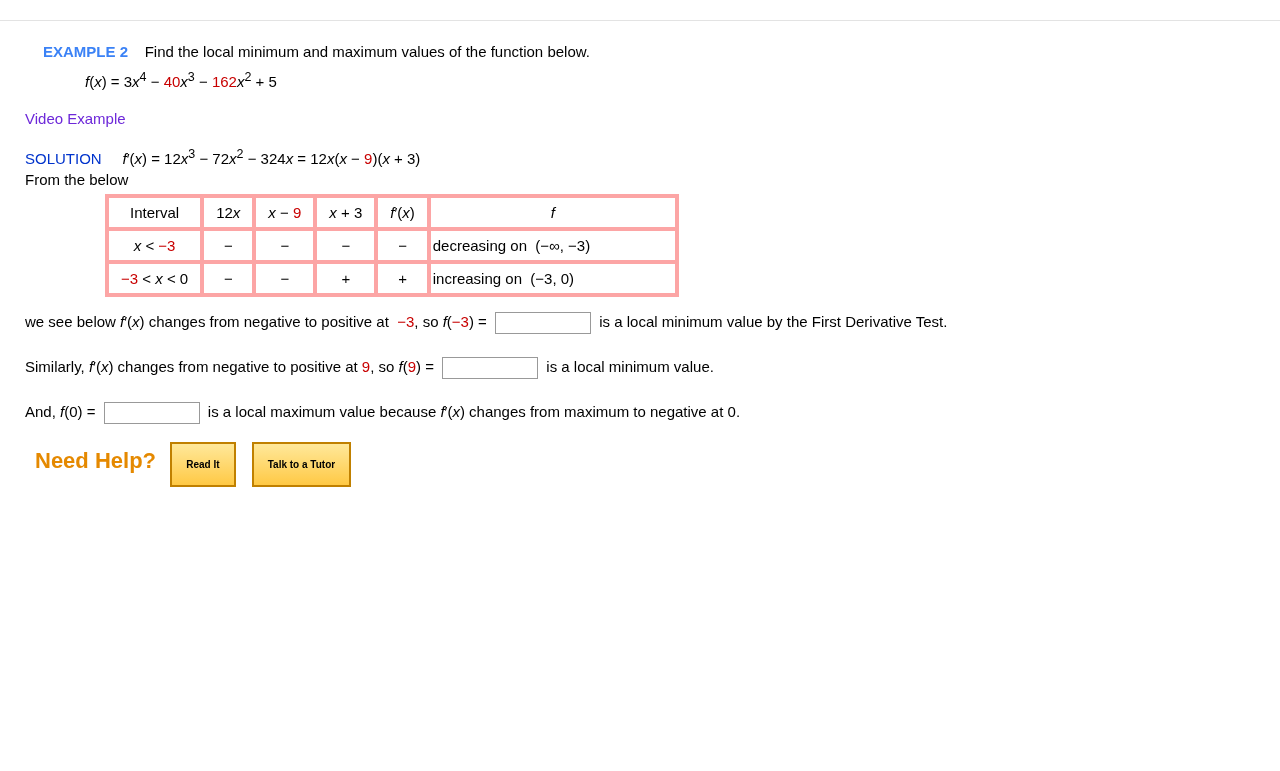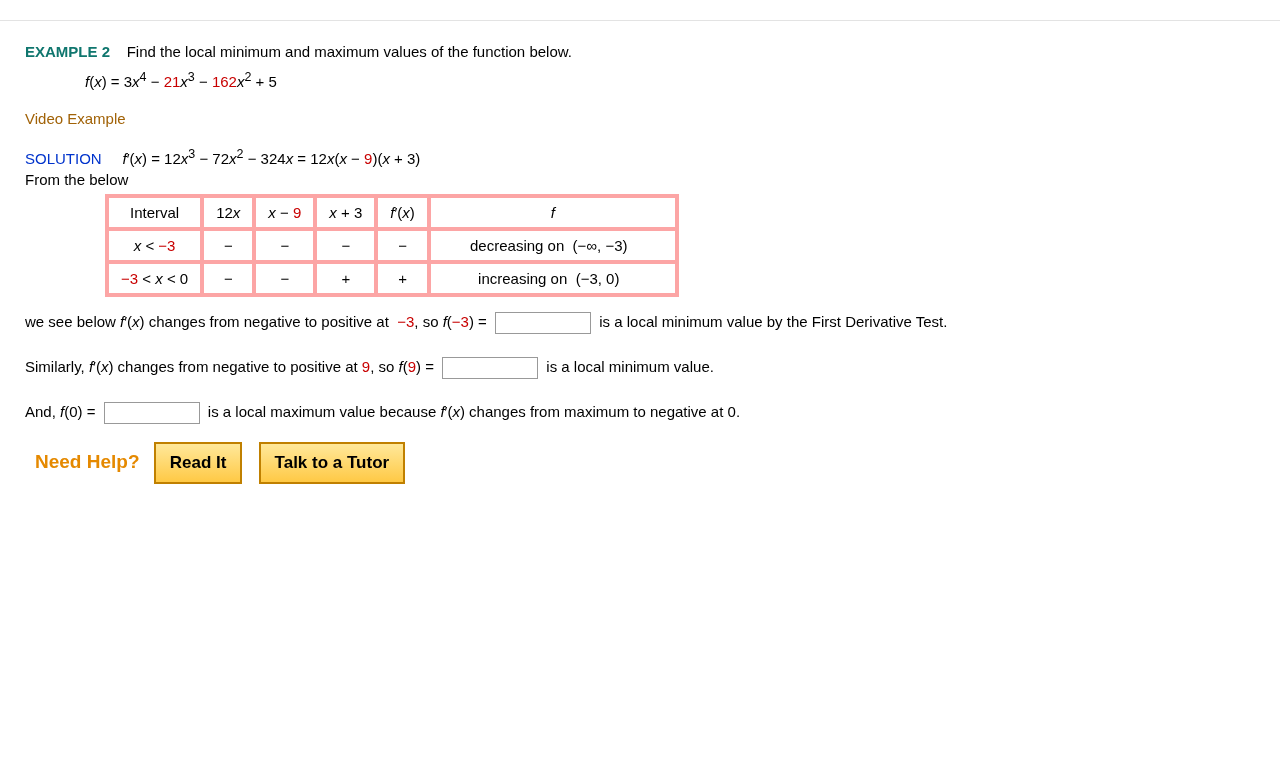--- a/index.html
+++ b/index.html
@@ -6,67 +6,68 @@
   font-family: Verdana, Geneva, sans-serif;
   font-size: 15px;
   color: #000;
   margin: 0;
   padding: 20px 25px;
   background: #fff;
   width: 1280px;
   box-sizing: border-box;
 }
 .example-label {
-  color: #0f766e;
+  color: #3b82f6;
   font-weight: bold;
+  margin-left: 18px;
 }
 .prob-text { color: #000; }
 .math { font-family: Verdana, Geneva, sans-serif; }
 .ital { font-style: italic; }
 .red { color: #c80000; }
 .indent-eq { margin-left: 60px; margin-top: 10px; margin-bottom: 18px; }
 .video-link {
-  color: #a16207;
+  color: #6d28d9;
   margin-top: 20px;
   margin-bottom: 20px;
   display: block;
 }
 .solution-label { color: #0033cc; }
 .table-wrap { margin-left: 80px; margin-top: 6px; margin-bottom: 12px; }
 table { border-collapse: collapse; }
 td, th {
   border: 4px solid #fca5a5;
   padding: 6px 12px;
   text-align: center;
   font-weight: normal;
   font-size: 15px;
 }
-td.lefttxt { text-align: center; padding-left: 2px; padding-right: 10px; }
+td.lefttxt { text-align: left; padding-left: 2px; padding-right: 10px; }
 .answer-input {
   display: inline-block;
   width: 90px;
   height: 18px;
   border: 1px solid #999;
   background: #fff;
   vertical-align: middle;
   margin: 0 4px;
 }
 .para { margin-top: 14px; line-height: 1.5; }
 .need-help {
   color: #e58900;
   font-weight: bold;
-  font-size: 19px;
+  font-size: 22px;
   margin-right: 10px;
 }
 .help-btn {
   display: inline-block;
   border: 2px solid #c08000;
   background: linear-gradient(#ffe89a, #ffc945);
-  padding: 9px 14px;
-  font-size: 17px;
+  padding: 15px 14px;
+  font-size: 10px;
   font-weight: bold;
   color: #000;
   margin-right: 12px;
   cursor: pointer;
   font-family: Verdana, sans-serif;
 }
 .top-divider {
   border-top: 1px solid #e3e3e3;
   margin-bottom: 22px;
   margin-left: -25px;
@@ -78,21 +79,21 @@
 
 <div class="top-divider"></div>
 
 <div>
   <span class="example-label">EXAMPLE 2</span>
   &nbsp;&nbsp;
   <span class="prob-text">Find the local minimum and maximum values of the function below.</span>
 </div>
 
 <div class="indent-eq math">
-  <span class="ital">f</span>(<span class="ital">x</span>) = <span>3</span><span class="ital">x</span><sup>4</sup> − <span class="red">21</span><span class="ital">x</span><sup>3</sup> − <span class="red">162</span><span class="ital">x</span><sup>2</sup> + <span>5</span>
+  <span class="ital">f</span>(<span class="ital">x</span>) = <span>3</span><span class="ital">x</span><sup>4</sup> − <span class="red">40</span><span class="ital">x</span><sup>3</sup> − <span class="red">162</span><span class="ital">x</span><sup>2</sup> + <span>5</span>
 </div>
 
 <a class="video-link">Video Example</a>
 
 <div class="math">
   <span class="solution-label">SOLUTION</span>
   &nbsp;&nbsp;&nbsp;
   <span class="ital">f</span><span>′</span>(<span class="ital">x</span>) = <span>12</span><span class="ital">x</span><sup>3</sup> − <span>72</span><span class="ital">x</span><sup>2</sup> − <span>324</span><span class="ital">x</span> = <span>12</span><span class="ital">x</span>(<span class="ital">x</span> − <span class="red">9</span>)(<span class="ital">x</span> + <span>3</span>)
 </div>
 <div style="margin-top:4px;">From the below</div>

